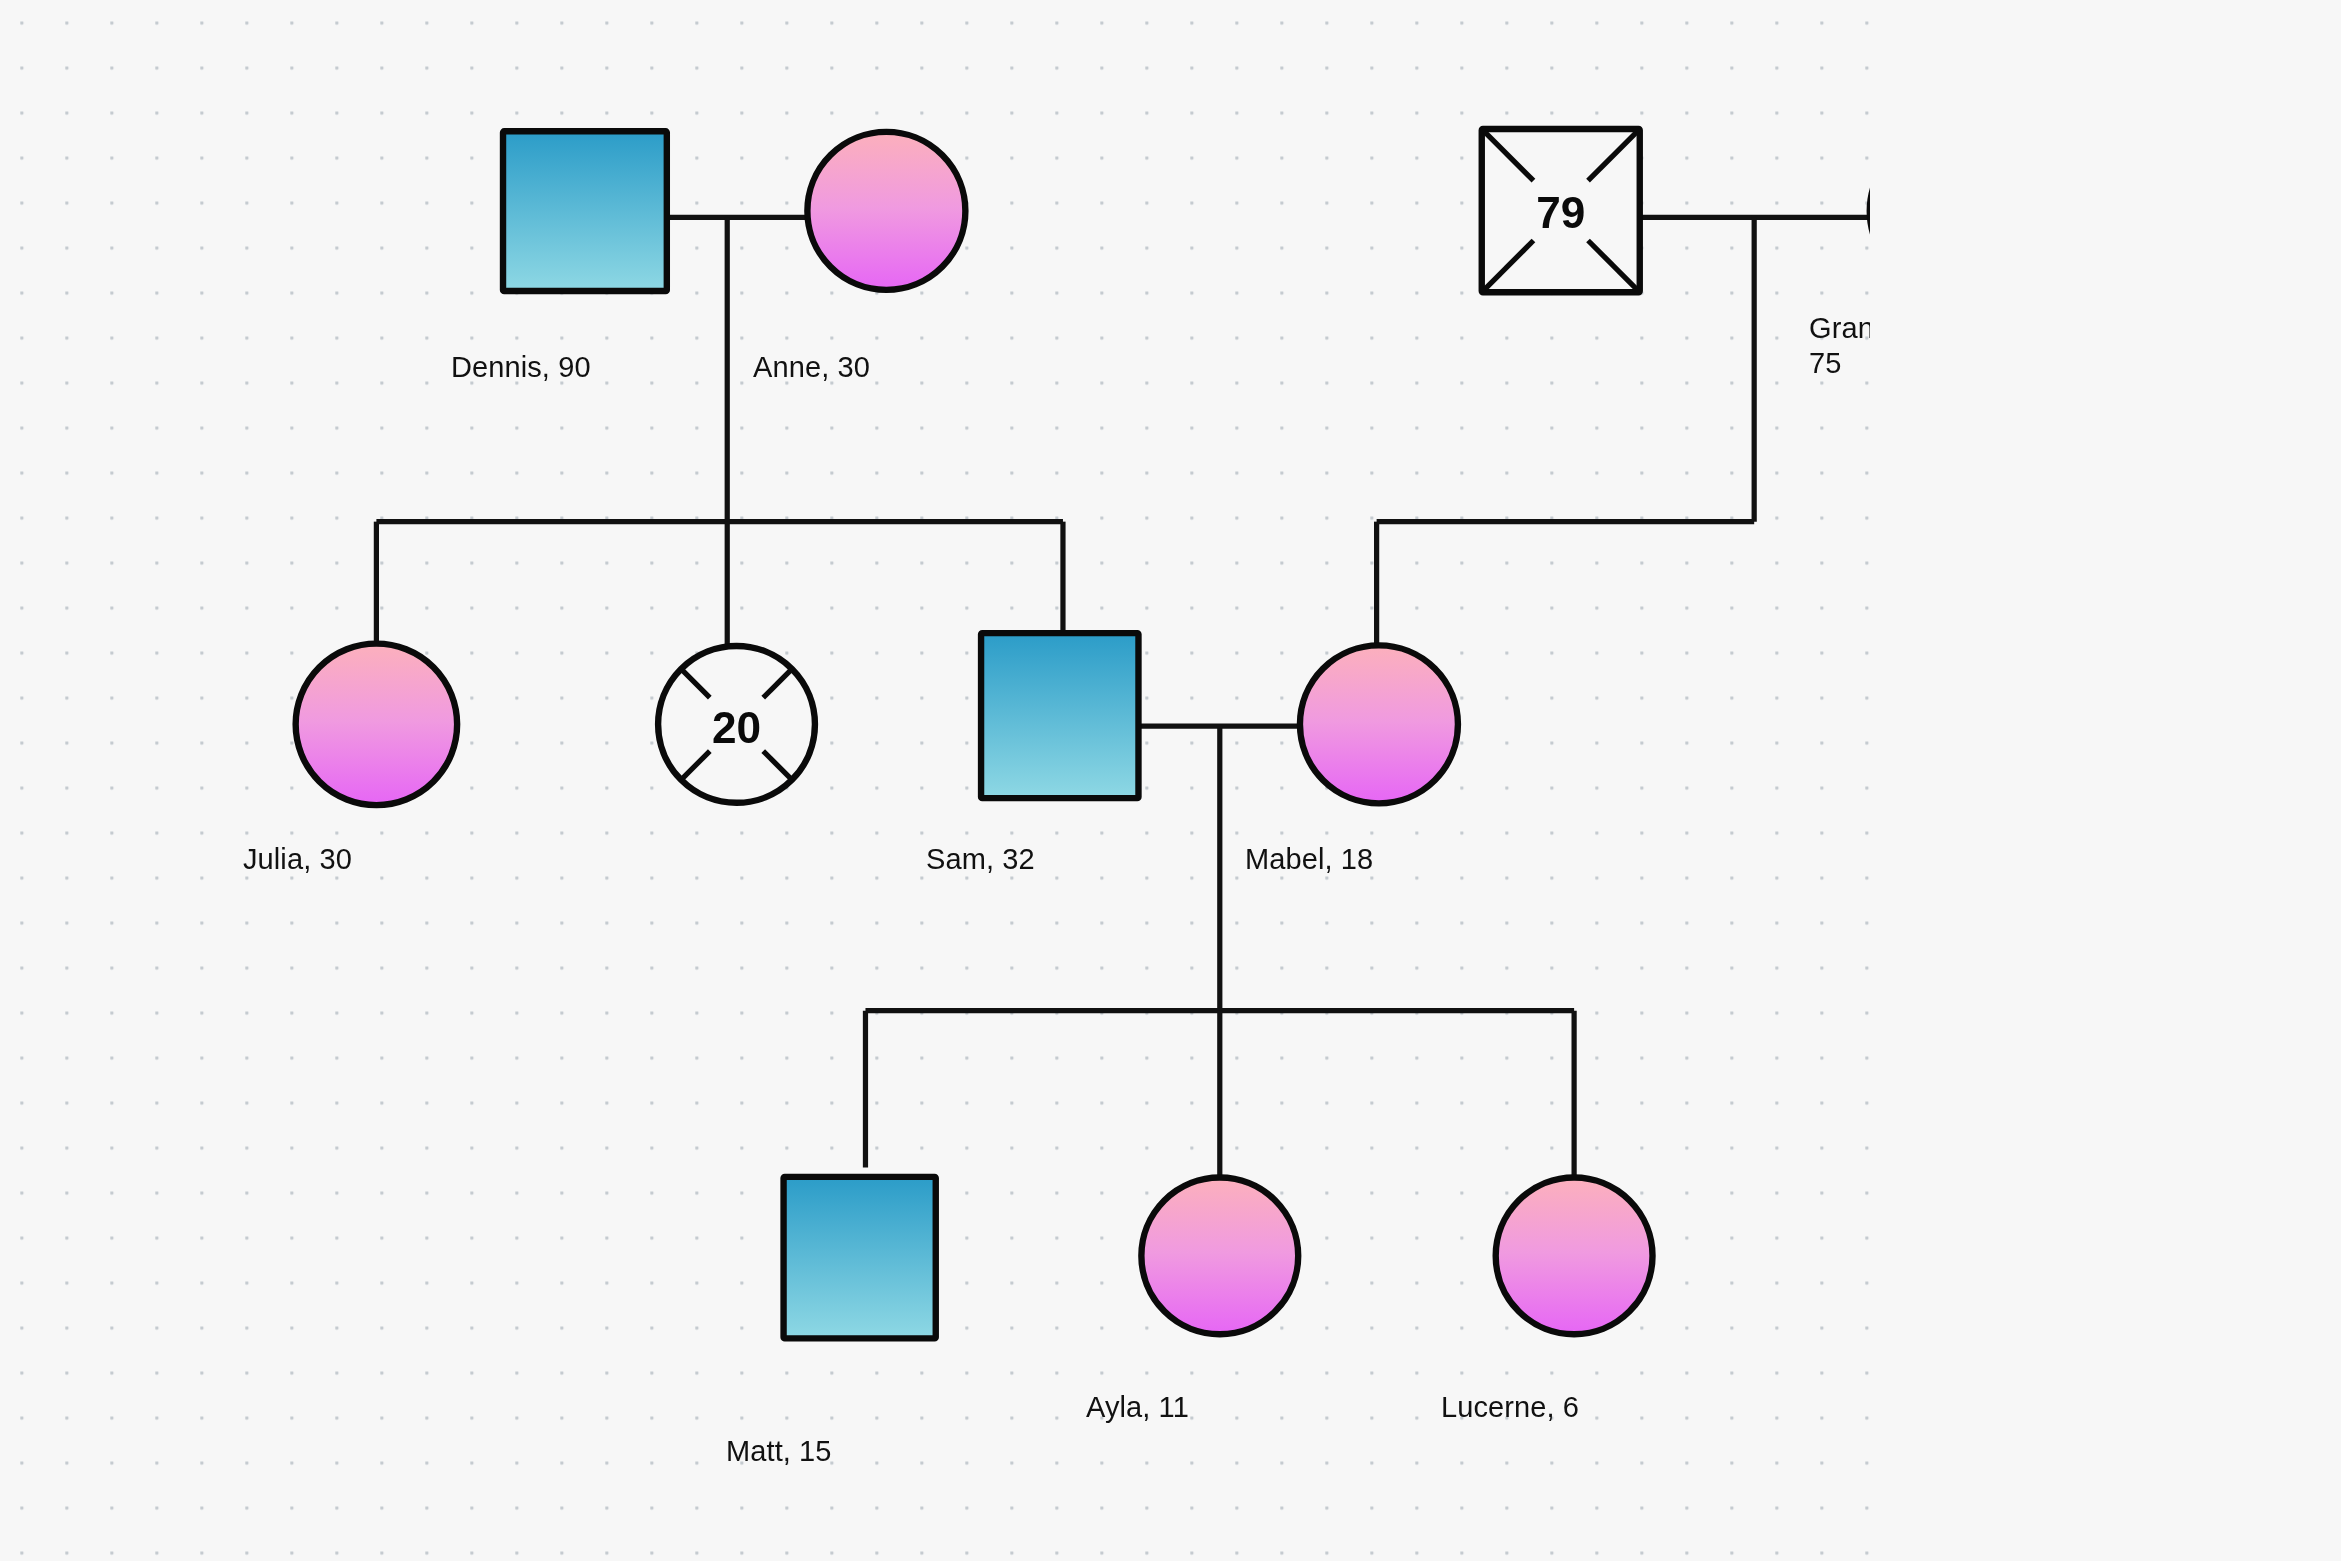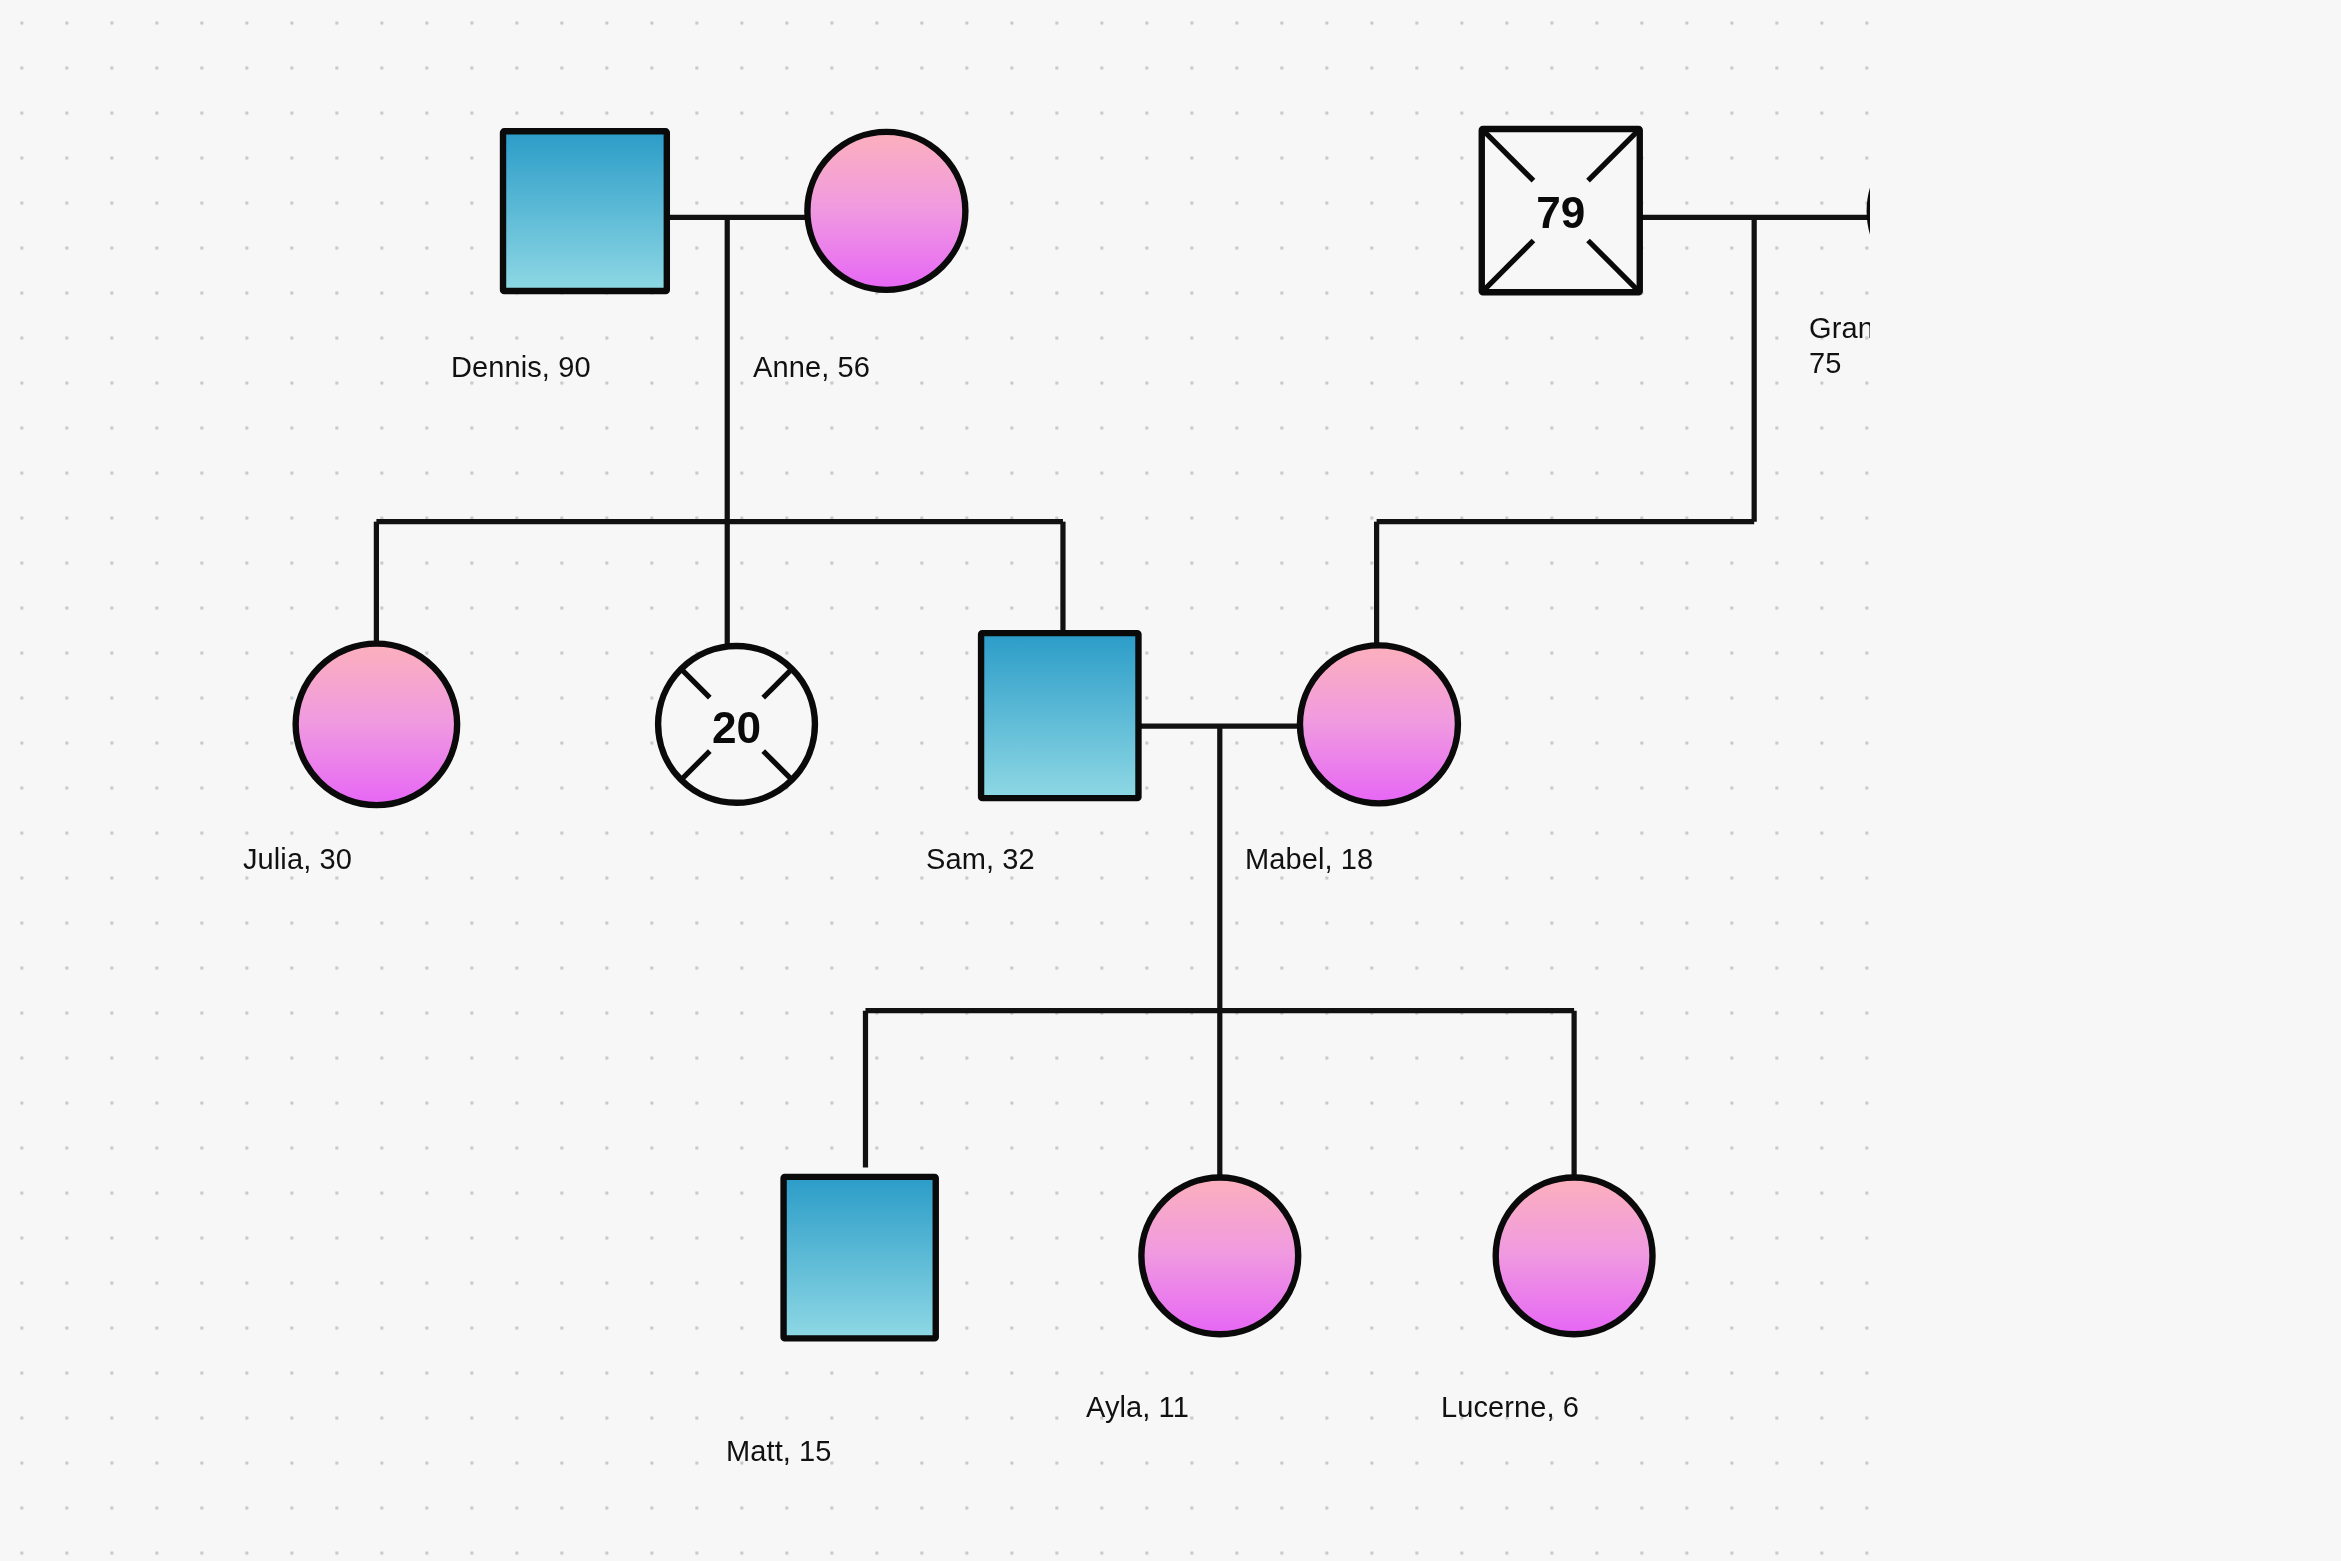--- a/index.html
+++ b/index.html
@@ -128,21 +128,21 @@
 
     <rect x="1349" y="2026" width="262" height="278" rx="2" fill="url(#maleGrad)" stroke="#0a0a0a" stroke-width="11"></rect>
 
     <circle cx="2100" cy="2162" r="135" fill="url(#femaleGrad)" stroke="#0a0a0a" stroke-width="11"></circle>
 
     <circle cx="2710" cy="2162" r="135" fill="url(#femaleGrad)" stroke="#0a0a0a" stroke-width="11"></circle>
   </svg>
 
   <div class="node-label" style="left:451px; top:350px; width:267px;">Dennis, 90</div>
 
-  <div class="node-label" style="left:753px; top:350px; width:267px;">Anne, 56</div>
+  <div class="node-label" style="left:753px; top:350px; width:267px;">Anne, 30</div>
 
   <div class="node-label" style="left:1809px; top:311px; width:279px;">Grandma Jolie,
 75</div>
 
   <div class="node-label" style="left:243px; top:842px; width:267px;">Julia, 30</div>
 
   <div class="node-label" style="left:926px; top:842px; width:267px;">Sam, 32</div>
 
   <div class="node-label" style="left:1245px; top:842px; width:267px;">Mabel, 18</div>
 

